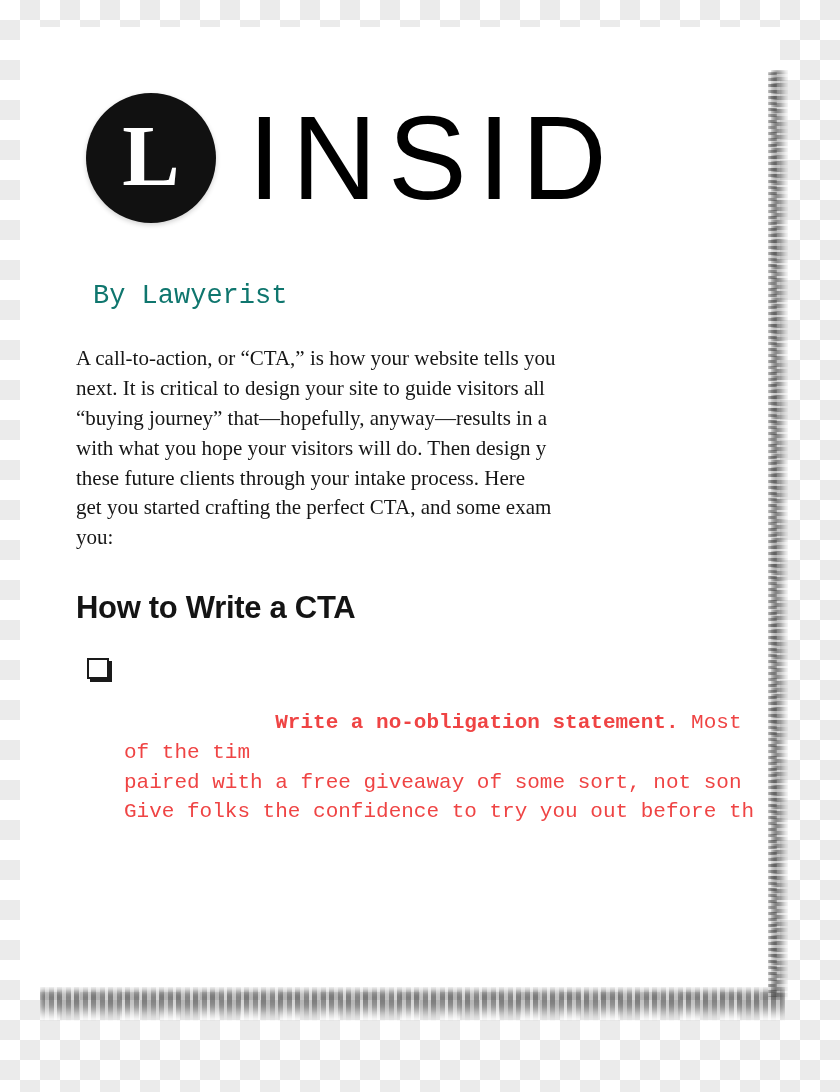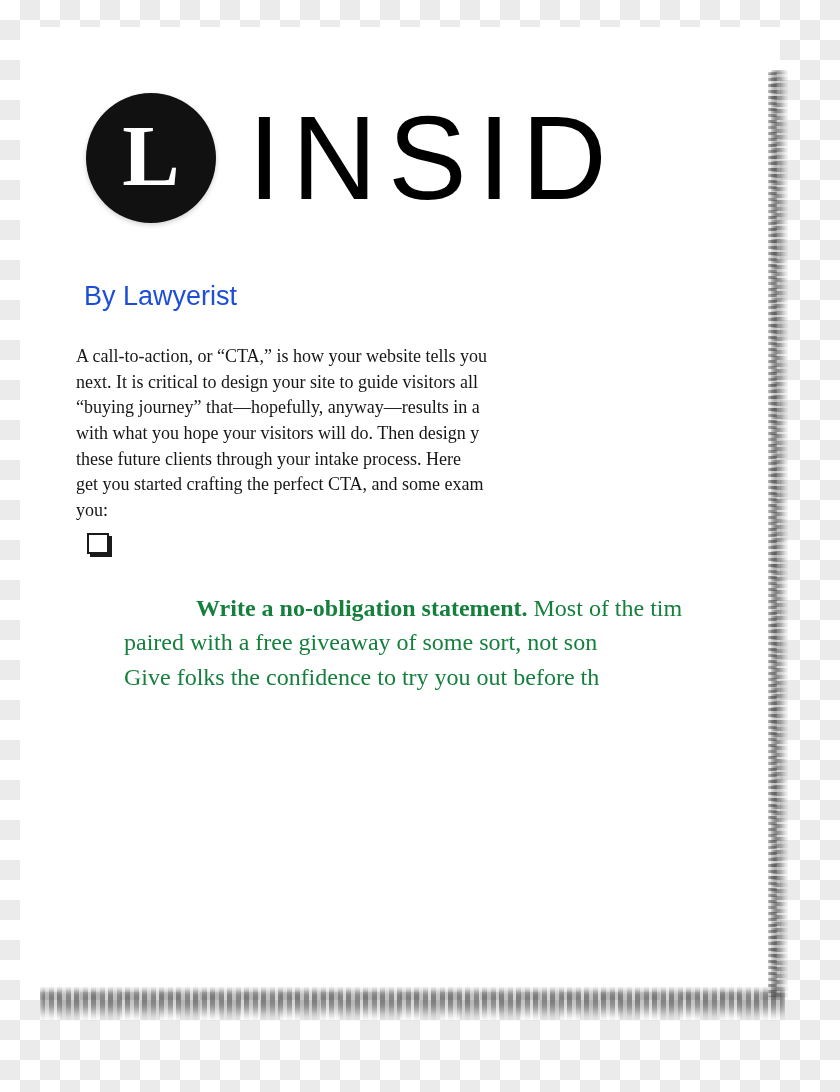--- a/index.html
+++ b/index.html
@@ -166,30 +166,30 @@
     font-family: "Liberation Sans", sans-serif;
     font-weight: bold;
     font-size: 42px;
     line-height: 1.12;
     color: #141414;
     letter-spacing: -0.6px;
     margin: 0 0 8px 0;
     white-space: nowrap;
   }
   .article-byline {
-    font-family: Liberation Sans, sans-serif;
+    font-family: Liberation Mono, monospace;
     font-weight: 300;
     font-size: 27px;
     line-height: 1.2;
-    color: #1d4ed8;
-    margin: 0 0 32px 8px;
+    color: #0f766e;
+    margin: 0 0 32px 17px;
   }
   .article-body {
     font-family: "Liberation Serif", serif;
-    font-size: 18px;
+    font-size: 21px;
     line-height: 1.42;
     color: #161616;
     margin: 0;
     white-space: pre-wrap;
   }
   .section-heading {
     font-family: "Liberation Sans", sans-serif;
     font-weight: bold;
     font-size: 31px;
     line-height: 1.2;
@@ -200,24 +200,24 @@
 
   .checklist {
     margin: 0;
     padding: 0;
     list-style: none;
   }
   .checklist-item {
     position: relative;
     padding-left: 48px;
     margin-bottom: 6px;
-    font-family: Liberation Serif, serif;
-    font-size: 24px;
+    font-family: Liberation Mono, monospace;
+    font-size: 21px;
     line-height: 1.42;
-    color: #15803d;
+    color: #ef4444;
     white-space: pre-wrap;
   }
   .checkbox-icon {
     position: absolute;
     left: 11px;
     top: 10px;
     width: 18px;
     height: 17px;
     border: 2px solid #1a1a1a;
     background: #ffffff;
@@ -257,20 +257,21 @@
         <div class="article-byline">By Lawyerist</div>
 
         <p class="article-body">A call-to-action, or “CTA,” is how your website tells you
 next. It is critical to design your site to guide visitors all
 “buying journey” that—hopefully, anyway—results in a
 with what you hope your visitors will do. Then design y
 these future clients through your intake process. Here
 get you started crafting the perfect CTA, and some exam
 you:</p>
 
+        <h2 class="section-heading">How to Write a CTA</h2>
 
         <ul class="checklist">
 
           <li class="checklist-item">
             <span class="checkbox-icon"></span>
             <span class="item-lead">Write a no-obligation statement.</span><span> Most of the tim
 paired with a free giveaway of some sort, not son
 Give folks the confidence to try you out before th</span>
           </li>
 

